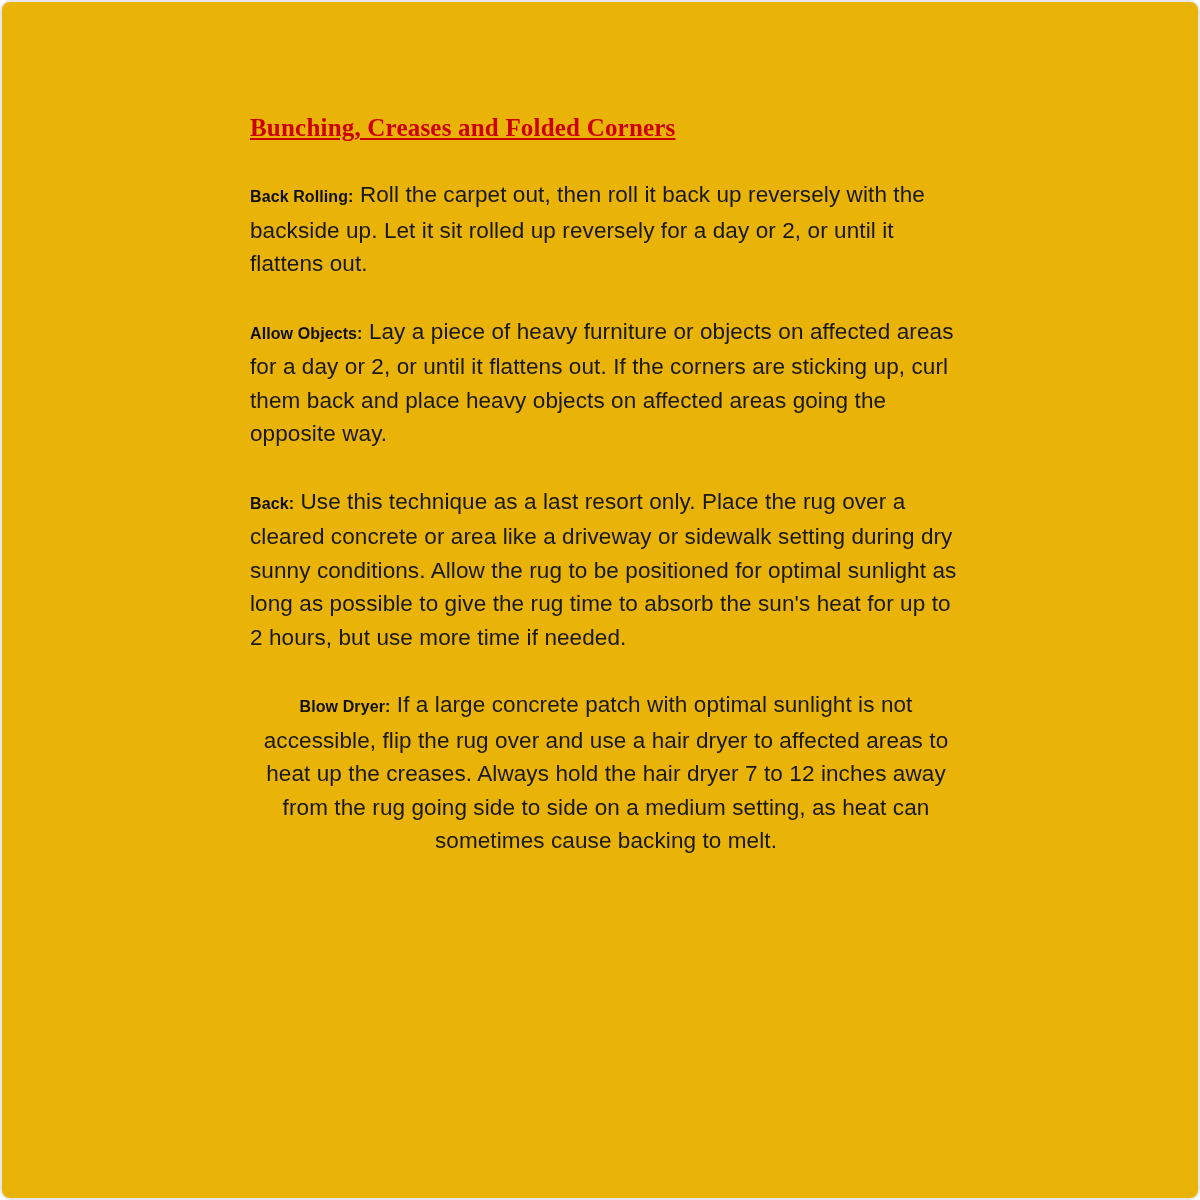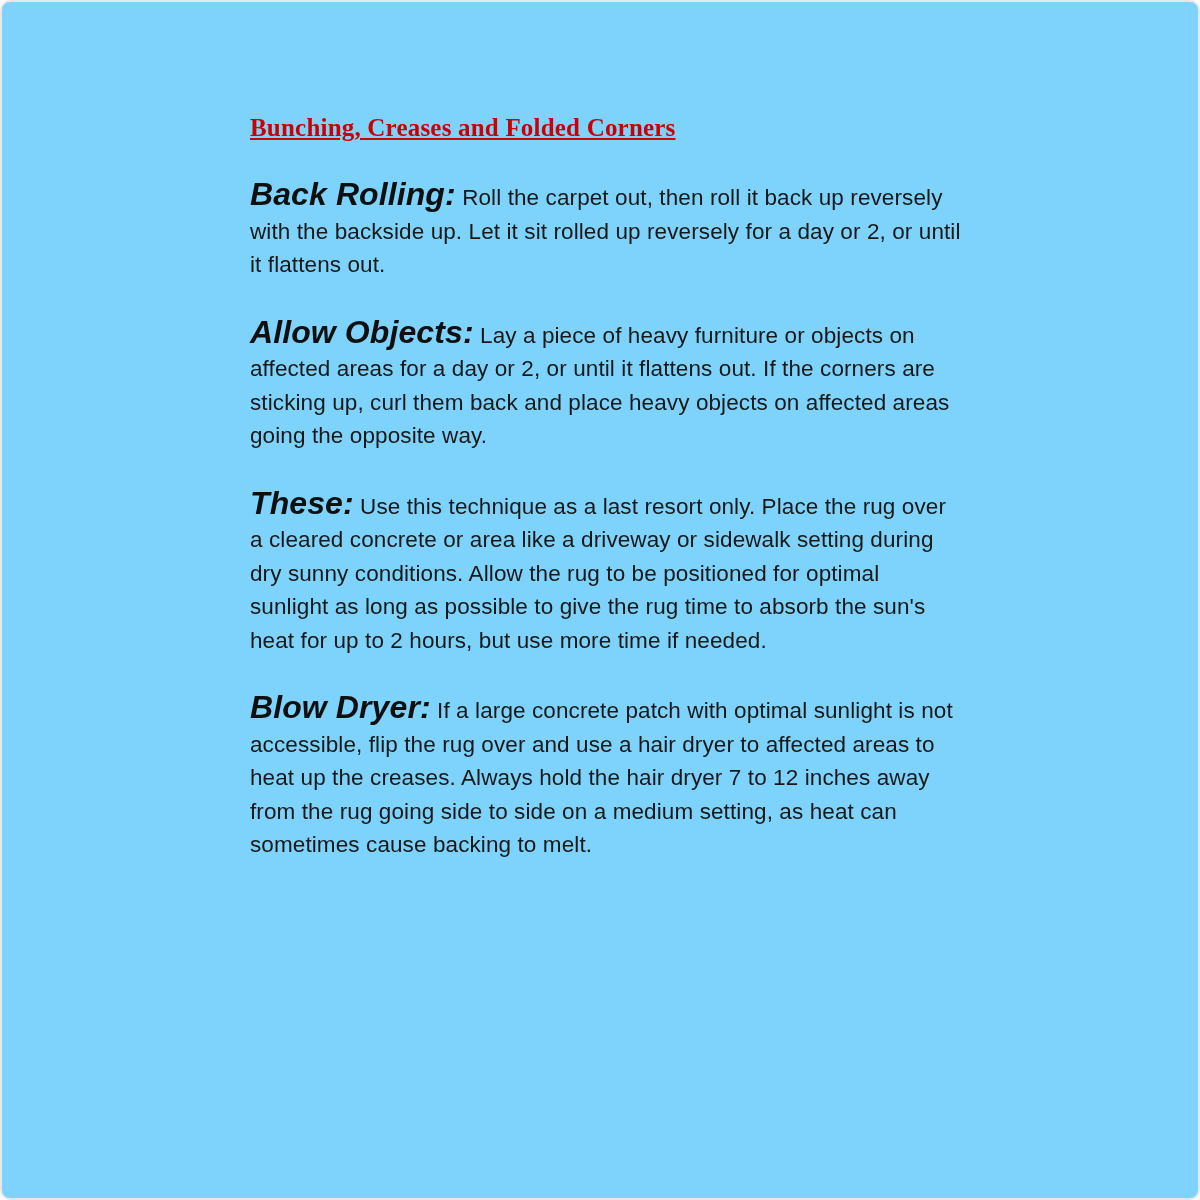--- a/index.html
+++ b/index.html
@@ -6,21 +6,21 @@
   html, body {
     width: 1200px;
     height: 1200px;
     background: #ffffff;
     font-family: "Liberation Sans", "DejaVu Sans", sans-serif;
   }
   .canvas {
     position: relative;
     width: 1200px;
     height: 1200px;
-    background: #7dd3fc;
+    background: #eab308;
     border: 2px solid #e8e8e8;
     border-radius: 10px;
     overflow: hidden;
   }
   .page {
     position: absolute;
     top: 112px;
     left: 248px;
     width: 712px;
     color: #1c1c1c;
@@ -34,39 +34,38 @@
     margin-bottom: 36px;
     letter-spacing: 0.2px;
   }
   .para {
     font-size: 22.5px;
     line-height: 33.5px;
     margin-bottom: 34px;
     color: #181818;
     letter-spacing: 0.1px;
   }
-  .para:last-child { margin-bottom: 16px; }
+  .para:last-child { margin-bottom: 16px; text-align: center; }
   .lead-in {
     font-weight: bold;
-    font-size: 32px;
+    font-size: 16px;
     color: #0f0f0f;
-    font-style: italic;
   }
 </style>
 </head>
 <body>
 
 <div class="canvas">
   <div class="page">
 
     <h1 class="doc-heading">Bunching, Creases and Folded Corners</h1>
 
 
     <p class="para"><span class="lead-in">Back Rolling:</span> <span>Roll the carpet out, then roll it back up reversely with the backside up. Let it sit rolled up reversely for a day or 2, or until it flattens out.</span></p>
 
     <p class="para"><span class="lead-in">Allow Objects:</span> <span>Lay a piece of heavy furniture or objects on affected areas for a day or 2, or until it flattens out. If the corners are sticking up, curl them back and place heavy objects on affected areas going the opposite way.</span></p>
 
-    <p class="para"><span class="lead-in">These:</span> <span>Use this technique as a last resort only. Place the rug over a cleared concrete or area like a driveway or sidewalk setting during dry sunny conditions. Allow the rug to be positioned for optimal sunlight as long as possible to give the rug time to absorb the sun's heat for up to 2 hours, but use more time if needed.</span></p>
+    <p class="para"><span class="lead-in">Back:</span> <span>Use this technique as a last resort only. Place the rug over a cleared concrete or area like a driveway or sidewalk setting during dry sunny conditions. Allow the rug to be positioned for optimal sunlight as long as possible to give the rug time to absorb the sun's heat for up to 2 hours, but use more time if needed.</span></p>
 
     <p class="para"><span class="lead-in">Blow Dryer:</span> <span>If a large concrete patch with optimal sunlight is not accessible, flip the rug over and use a hair dryer to affected areas to heat up the creases. Always hold the hair dryer 7 to 12 inches away from the rug going side to side on a medium setting, as heat can sometimes cause backing to melt.</span></p>
 
   </div>
 </div>
 
 </body></html>

